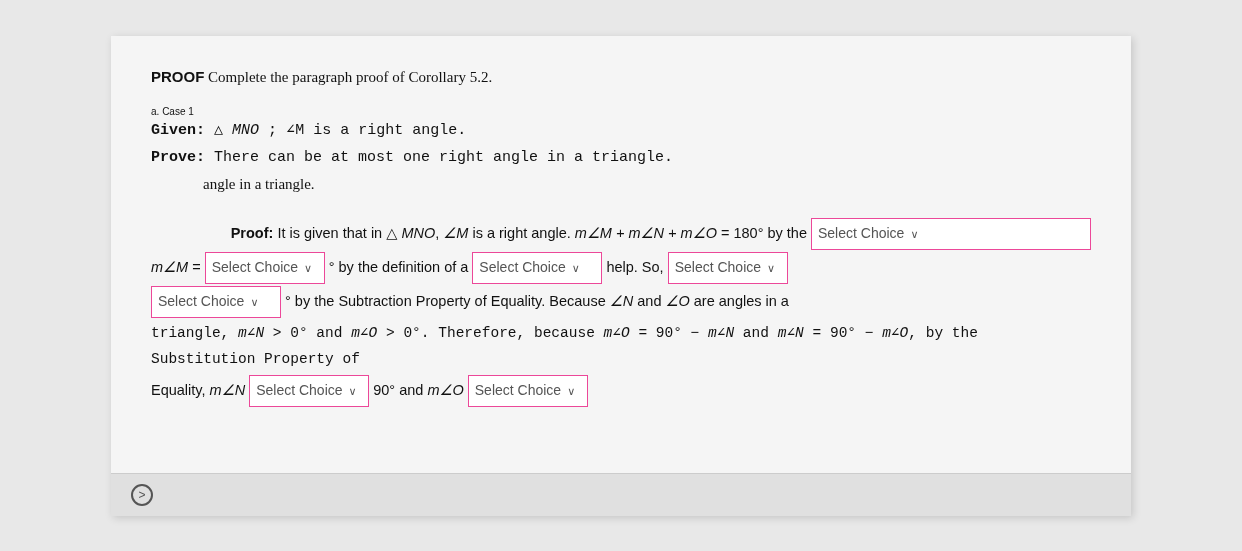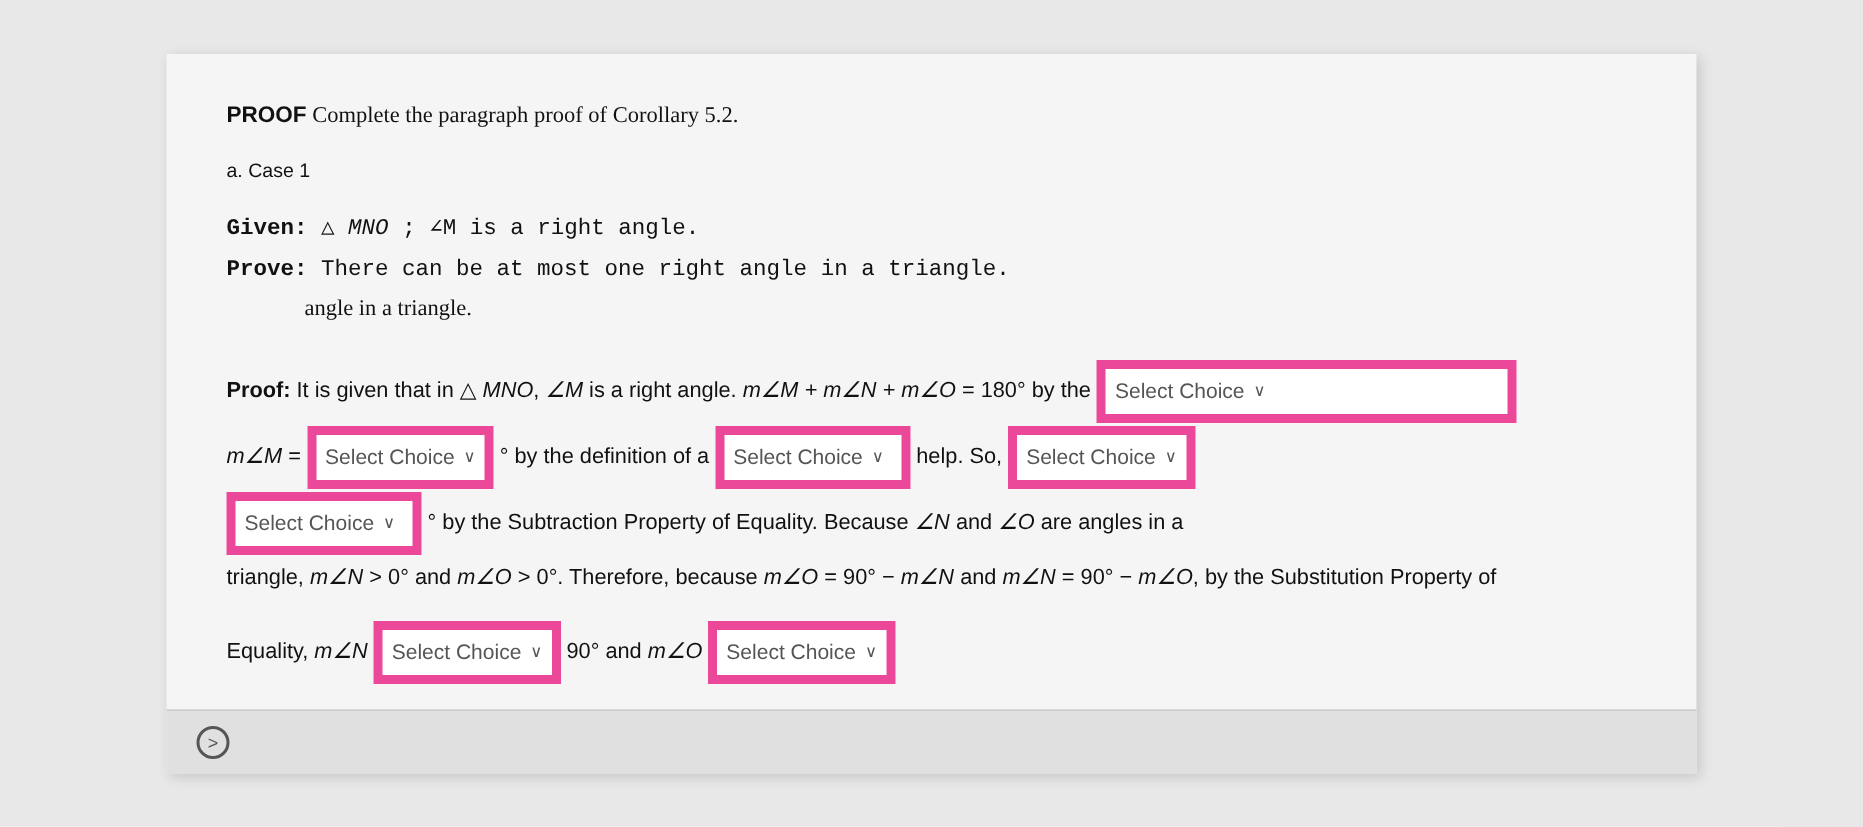--- a/index.html
+++ b/index.html
@@ -30,22 +30,21 @@
       margin-bottom: 18px;
       line-height: 1.5;
     }
 
     .proof-title strong {
       font-weight: bold;
       font-family: Arial, sans-serif;
     }
 
     .case-label {
-      font-size: 13px;
-      margin-bottom: 18px;
+      font-size: 10px;
       font-family: Arial, sans-serif;
     }
 
     .given-section {
       margin-bottom: 20px;
       line-height: 1.8;
     }
 
     .given-section .given-line,
     .given-section .prove-line {
@@ -64,21 +63,21 @@
     }
 
     .proof-body .proof-label {
       font-weight: bold;
     }
 
     .select-dropdown {
       display: inline-flex;
       align-items: center;
       background: #fff;
-      border: 6px solid #ec4899;
+      border: 1px solid #ec4899;
       padding: 2px 6px 2px 6px;
       font-size: 14px;
       font-family: Arial, sans-serif;
       color: #555;
       cursor: pointer;
       min-width: 100px;
       vertical-align: middle;
       position: relative;
     }
 
@@ -158,21 +157,21 @@
       <strong>Prove:</strong>
       <span>There can be at most one right angle in a triangle.</span>
     </div>
     <div style="padding-left: 52px;">
       <span>angle in a triangle.</span>
     </div>
   </div>
 
   <div class="proof-body">
 
-    <div style="margin-bottom:2px;">
+    <div style="margin-bottom:2px;text-align:right;">
       <span class="proof-label">Proof: </span>
       <span>It is given that in △ <span class="math">MNO</span>, <span class="math">∠M</span> is a right angle. <span class="math">m∠M + m∠N + m∠O</span> = 180° by the </span>
       <span class="select-dropdown select-wide">
         <span>Select Choice</span>
         <span class="chevron">∨</span>
       </span>
     </div>
 
     <div style="margin-bottom:2px;">
       <span class="math">m∠M</span>
@@ -194,21 +193,21 @@
     </div>
 
     <div style="margin-bottom:2px;">
       <span class="select-dropdown select-medium">
         <span>Select Choice</span>
         <span class="chevron">∨</span>
       </span>
       <span>° by the Subtraction Property of Equality. Because <span class="math">∠N</span> and <span class="math">∠O</span> are angles in a</span>
     </div>
 
-    <div style="margin-bottom:16px;">
+    <div style="margin-bottom:2px;font-family:Liberation Mono, monospace;">
       <span>triangle, <span class="math">m∠N</span> &gt; 0° and <span class="math">m∠O</span> &gt; 0°. Therefore, because <span class="math">m∠O</span> = 90° − <span class="math">m∠N</span> and <span class="math">m∠N</span> = 90° − <span class="math">m∠O</span>, by the Substitution Property of</span>
     </div>
 
     <div>
       <span>Equality, <span class="math">m∠N</span> </span>
       <span class="select-dropdown select-small">
         <span>Select Choice</span>
         <span class="chevron">∨</span>
       </span>
       <span> 90° and <span class="math">m∠O</span> </span>

